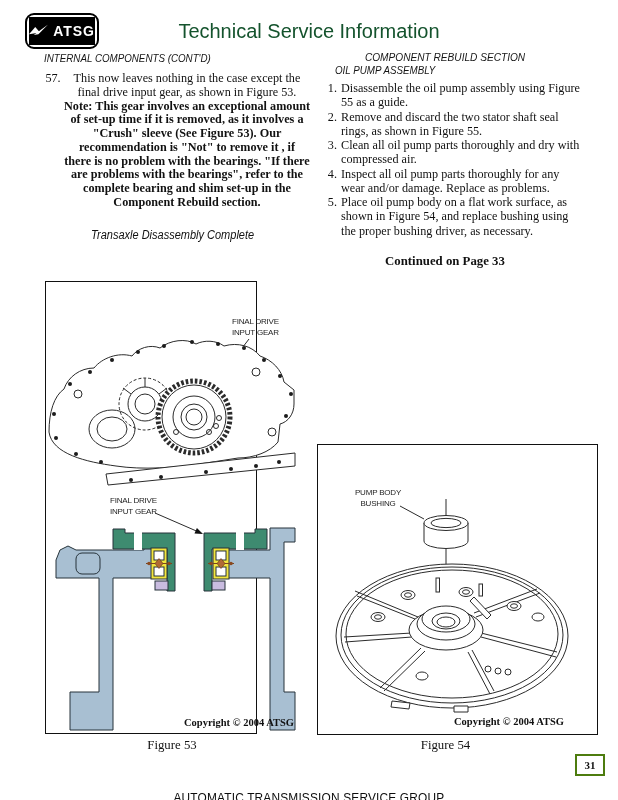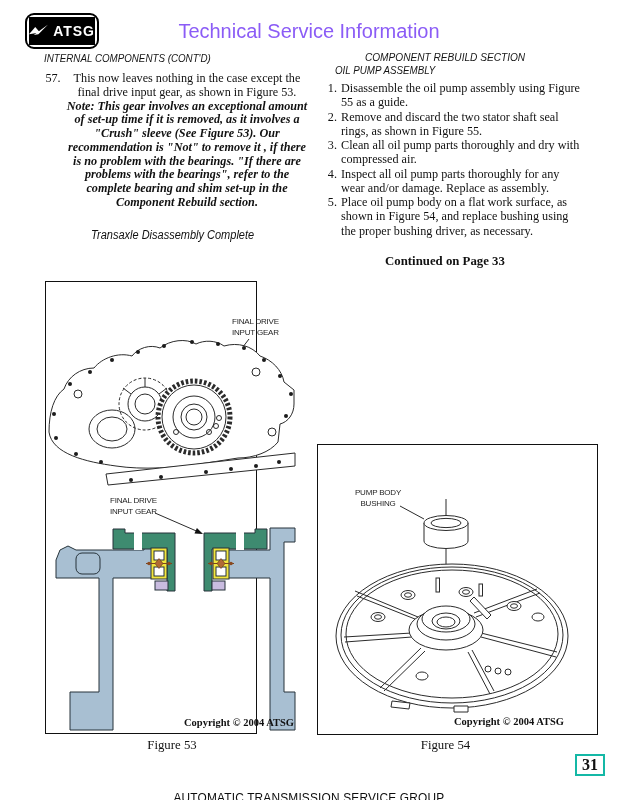--- a/index.html
+++ b/index.html
@@ -9,34 +9,34 @@
     margin:0 auto;
   }
   
   .logo{position:absolute;left:25px;top:13px;width:74px;height:36px;
     border:2px solid #000;border-radius:9px;background:#fff;padding:2px;box-sizing:border-box;}
   .logo-inner{width:100%;height:100%;background:#000;border-radius:0;
     display:flex;align-items:center;justify-content:flex-end;gap:3px;}
   .logo-text{color:#fff;font-family:"Liberation Sans",sans-serif;font-weight:bold;
     font-size:14px;letter-spacing:1px;}
   .page-title{position:absolute;left:0;right:0;top:20px;margin:0;text-align:center;
-    font-family:"Liberation Sans",sans-serif;font-weight:400;font-size:20px;color:#8b5cf6;}
+    font-family:"Liberation Sans",sans-serif;font-weight:400;font-size:20px;color:#14532d;}
   
   .cond{display:inline-block;transform:scaleX(.85);transform-origin:0 50%;white-space:nowrap;}
   .cond-c{display:inline-block;transform:scaleX(.88);transform-origin:50% 50%;white-space:nowrap;}
   .sec-head{position:absolute;font-family:"Liberation Sans",sans-serif;font-style:italic;
     font-size:11.5px;color:#151515;}
   .left-sec{left:44px;top:52px;}
   .right-sec{left:317px;top:51px;width:256px;text-align:center;}
   .right-sub{left:317px;top:64px;margin-left:18px;}
   .item57{position:absolute;left:42px;top:72px;width:268px;font-size:12.2px;line-height:1.13;
     display:flex;text-align:center;}
   .item57 .num{flex:none;width:22px;}
   .item57 .body{flex:1;}
-  .note{font-weight:bold;font-style:italic;}
+  .note{font-weight:bold;}
   .closing{position:absolute;left:44px;top:228px;width:258px;text-align:center;
     font-family:"Liberation Sans",sans-serif;font-style:italic;font-size:12.5px;}
   .steps{position:absolute;left:321px;top:81px;width:264px;font-size:12.2px;line-height:1.17;}
   .step{display:flex;}
   .step .num{flex:none;width:16px;text-align:right;margin-right:4px;}
   .step .body{flex:1;}
   .continued{position:absolute;left:317px;top:254px;width:256px;text-align:center;
     font-weight:bold;font-size:12.8px;}
   
   .figbox{position:absolute;border:1.6px solid #111;background:#fff;box-sizing:border-box;}
@@ -48,23 +48,23 @@
   svg{display:block;}
   .figlabel{font-family:"Liberation Sans",sans-serif;font-size:8px;letter-spacing:-.2px;fill:#1d1d1d;}
   .copyright{font-family:"Liberation Serif",serif;font-weight:bold;font-size:10.5px;fill:#111;}
   .ln{stroke:#2b2b2b;fill:none;stroke-width:1;}
   .lnw{stroke:#2b2b2b;fill:#fff;stroke-width:1;}
   .dot{fill:#1c1c1c;stroke:none;}
   .xs{stroke:#27333a;stroke-width:1;}
   
   .footer-org{position:absolute;left:0;right:0;top:790px;text-align:center;
     font-family:"Liberation Sans",sans-serif;font-size:13.5px;letter-spacing:.2px;color:#0d0d0d;}
-  .pagenum{position:absolute;left:575px;top:754px;width:30px;height:22px;border:2px solid #14b8a6;
+  .pagenum{position:absolute;left:575px;top:754px;width:30px;height:22px;border:2px solid #4d7c0f;
     box-sizing:border-box;display:flex;align-items:center;justify-content:center;
-    font-weight:bold;font-size:16px;background:#fff;}
+    font-weight:bold;font-size:11px;background:#fff;}
 </style>
 </head>
 <body>
 
 <div class="page">
 
   <div class="logo">
     <div class="logo-inner">
       <svg width="27" height="16" viewBox="0 0 27 16">
         <polygon points="0,12 8,3 14,10" fill="#ffffff"></polygon>
@@ -102,21 +102,21 @@
     <div class="step">
       <span class="num">2.</span>
       <span class="body">Remove and discard the two stator shaft seal rings, as shown in Figure 55.</span>
     </div>
     <div class="step">
       <span class="num">3.</span>
       <span class="body">Clean all oil pump parts thoroughly and dry with compressed air.</span>
     </div>
     <div class="step">
       <span class="num">4.</span>
-      <span class="body">Inspect all oil pump parts thoroughly for any wear and/or damage. Replace as assembly.</span>
+      <span class="body">Inspect all oil pump parts thoroughly for any wear and/or damage. Replace as problems.</span>
     </div>
     <div class="step">
       <span class="num">5.</span>
       <span class="body">Place oil pump body on a flat work surface, as shown in Figure 54, and replace bushing using the proper bushing driver, as necessary.</span>
     </div>
   </div>
   <div class="continued">Continued on Page 33</div>
 
   <div class="figbox fig53">
     <svg width="251" height="450" viewBox="0 0 251 450">

